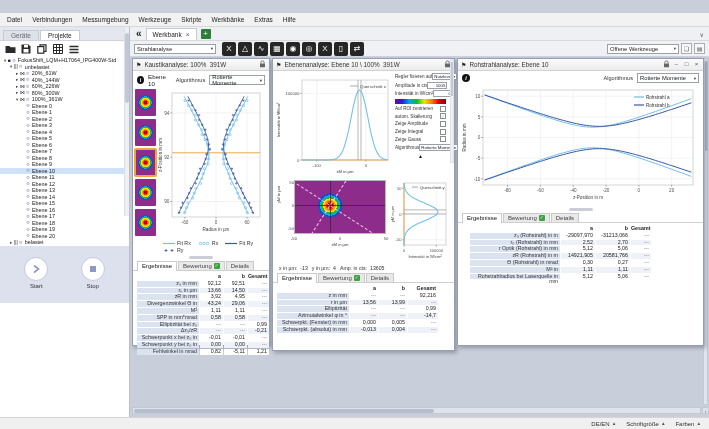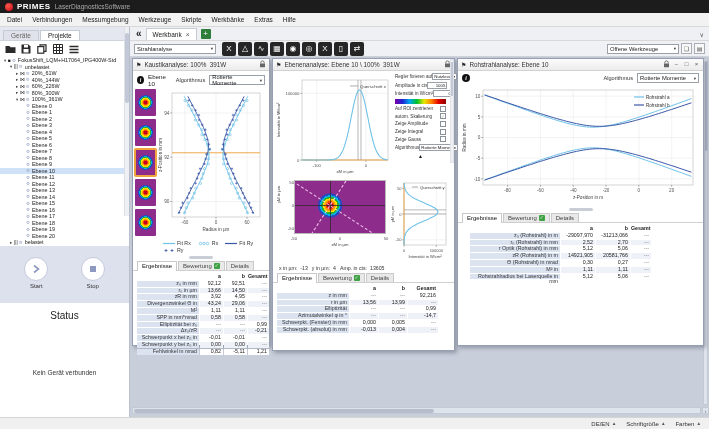--- a/index.html
+++ b/index.html
@@ -138,25 +138,20 @@
   
   #statusbar{position:absolute;left:0;bottom:0;width:709px;height:12px;background:#f0f0f0;border-top:1px solid #d5d5d5;display:flex;align-items:center;justify-content:flex-end;gap:10px;padding:0 8px;}
   .sb-item{font-size:6px;color:#333;display:flex;align-items:center;gap:2px;}
   .sb-caret{font-size:4.6px;color:#555}
 </style>
 </head>
 <body>
 
 <div id="app">
 
-  <div id="titlebar">
-    <span class="logo-dot"></span>
-    <span class="brand">PRIMES</span>
-    <span class="apptitle">LaserDiagnosticsSoftware</span>
-  </div>
 
   <div id="menubar">
     <span class="menu-item">Datei</span>
     <span class="menu-item">Verbindungen</span>
     <span class="menu-item">Messumgebung</span>
     <span class="menu-item">Werkzeuge</span>
     <span class="menu-item">Skripte</span>
     <span class="menu-item">Werkbänke</span>
     <span class="menu-item">Extras</span>
     <span class="menu-item">Hilfe</span>
@@ -365,24 +360,20 @@
         <span class="rb-label">Start</span>
       </div>
       <div class="rb-wrap">
         <div class="round-btn">
             <svg width="8" height="8">
               <rect x="1" y="1" width="6" height="6" fill="#8d99c0"></rect>
             </svg>
           </div>
         <span class="rb-label">Stop</span>
       </div>
-    </div>
-    <div id="status-area">
-      <div id="status-title">Status</div>
-      <div id="status-msg">Kein Gerät verbunden</div>
     </div>
   </div>
 
   <div id="wbtabs">
     <span class="collapse-chevrons">«</span>
     <span class="wb-tab">
       <span>Werkbank</span>
       <span class="wb-close">×</span>
     </span>
     <span class="add-btn">+</span>

